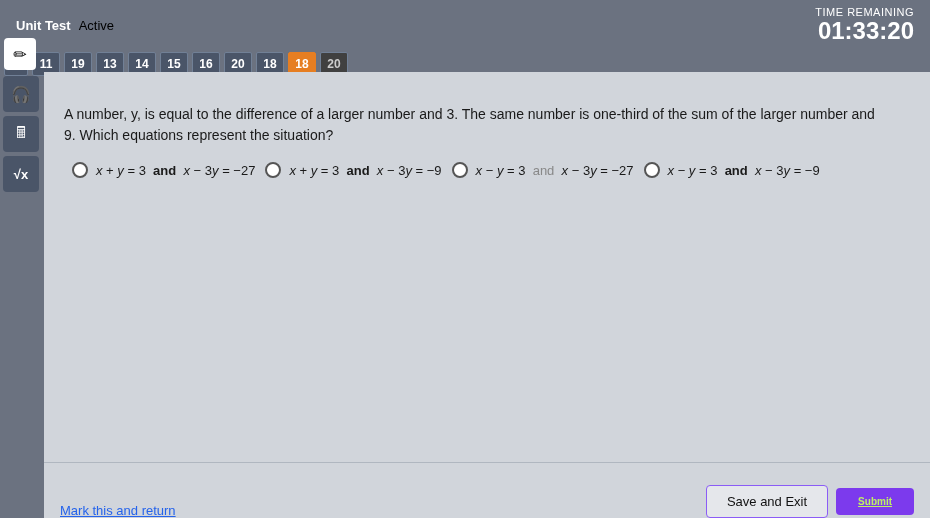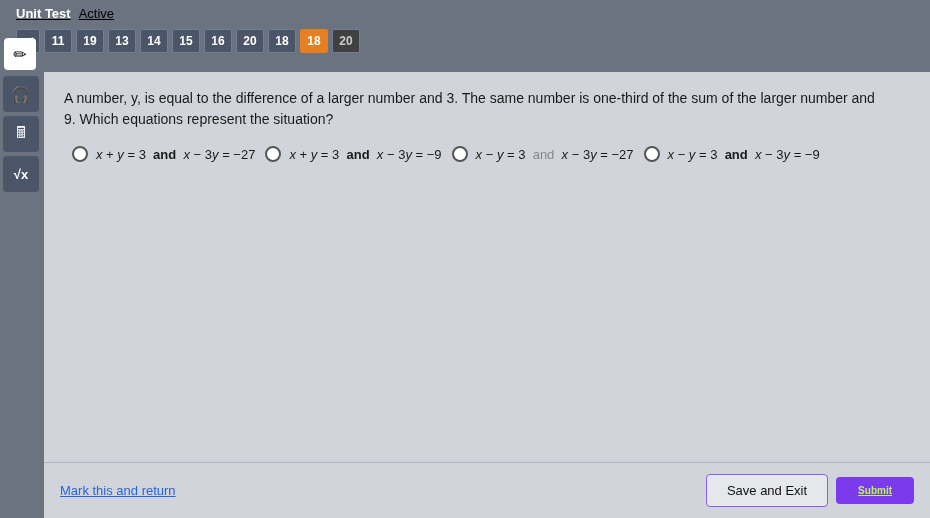--- a/index.html
+++ b/index.html
@@ -17,21 +17,20 @@
       display: flex;
       align-items: center;
       justify-content: space-between;
       padding: 6px 16px 4px 16px;
       background: #6b7280;
     }
     .top-left {
       display: flex;
       align-items: flex-start;
       gap: 8px;
-      text-decoration: underline;
     }
     .unit-test-label {
       font-size: 13px;
       font-weight: bold;
       color: #fff;
     }
     .active-label {
       font-size: 13px;
       color: #000000;
     }
@@ -47,21 +46,21 @@
     .time-value {
       font-size: 24px;
       font-weight: bold;
       line-height: 1.1;
     }
 
     
     .nav-bar {
       display: flex;
       align-items: center;
-      padding: 4px 16px 6px 16px;
+      padding: 4px 16px 6px 4px;
       background: #6b7280;
       gap: 4px;
     }
     .nav-arrow {
       background: #4a5568;
       border: 1px solid #718096;
       color: #fff;
       width: 24px;
       height: 24px;
       display: flex;
@@ -122,21 +121,21 @@
     }
 
     
     .main-content {
       position: absolute;
       left: 44px;
       top: 72px;
       right: 0;
       bottom: 0;
       background: #d1d5db;
-      padding: 16px 20px 60px 20px;
+      padding: 32px 20px 60px 20px;
       overflow: hidden;
     }
 
     .question-text {
       font-size: 14px;
       color: #1a1a1a;
       line-height: 1.5;
       margin-bottom: 16px;
       max-width: 820px;
     }
@@ -171,21 +170,21 @@
 
     
     .bottom-bar {
       position: absolute;
       bottom: 0;
       left: 44px;
       right: 0;
       height: 56px;
       background: #d1d5db;
       display: flex;
-      align-items: center;
+      align-items: flex-end;
       justify-content: space-between;
       padding: 0 16px;
       border-top: 1px solid #b0b7c0;
     }
     .mark-return-link {
       font-size: 13px;
       color: #2563eb;
       text-decoration: underline;
       cursor: pointer;
     }
@@ -253,20 +252,24 @@
       font-size: 16px;
     }
   </style>
 </head>
 <body>
 
 <div class="top-bar">
   <div class="top-left">
     <span class="unit-test-label">Unit Test</span>
     <span class="active-label">Active</span>
+  </div>
+  <div class="time-remaining">
+    <div class="time-remaining-label">TIME REMAINING</div>
+    <div class="time-value">01:33:20</div>
   </div>
 </div>
 
 <div class="pencil-icon">
   <span>✏</span>
 </div>
 
 <div class="nav-bar">
   <div class="nav-arrow">
     <span>◀</span>

